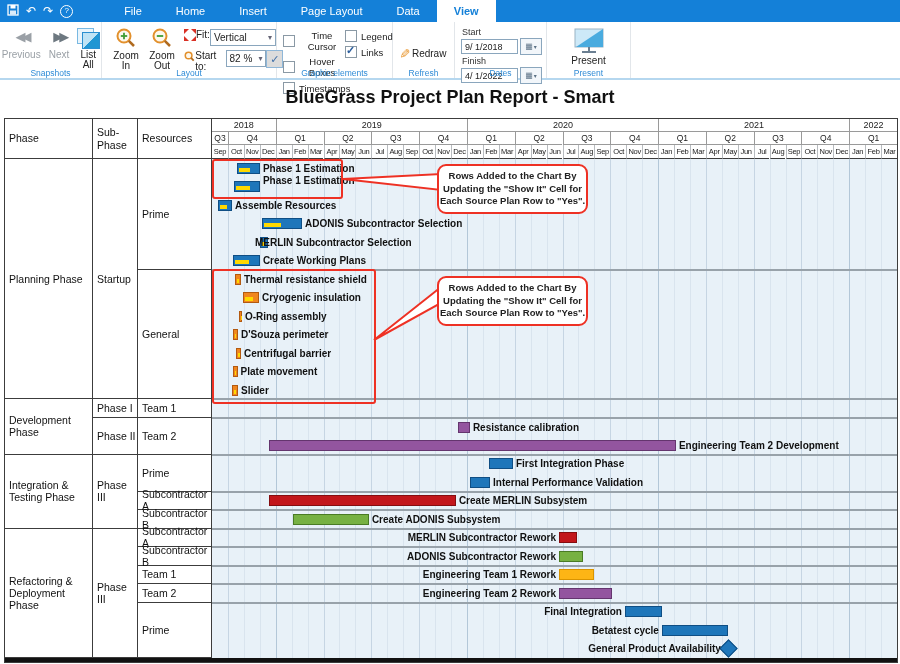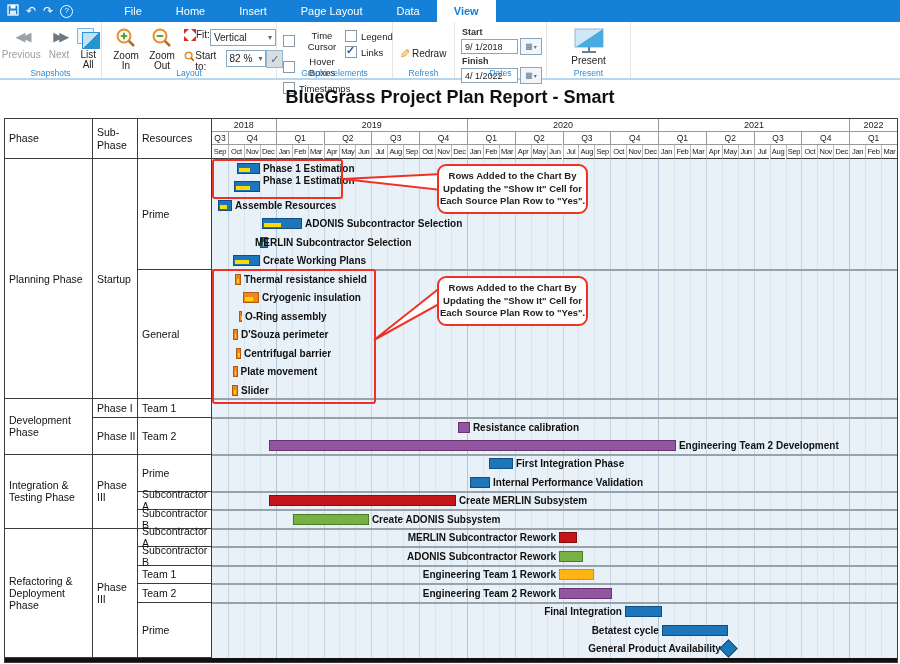--- a/index.html
+++ b/index.html
@@ -36,21 +36,21 @@
       display:flex;align-items:center;justify-content:center;cursor:default;}
   .cbcol{display:flex;flex-direction:column;gap:4px;margin-top:4px;text-align:center;}
   .cbrow{display:flex;align-items:center;gap:4px;font-size:9.5px;color:#222;cursor:default;}
   .cbbox{width:10px;height:10px;border:1px solid #8a99a5;background:#fff;position:relative;flex:none;}
   .cbbox.checked::after{content:"\2713";position:absolute;left:0px;top:-3px;color:#2d5f9e;font-size:11px;font-weight:bold;}
   .datefld{display:flex;align-items:center;gap:2px;}
   .datebox{width:52px;height:13px;border:1px solid #8aa6bd;background:#fff;font-size:9px;color:#222;
       display:flex;align-items:center;padding-left:3px;}
   .calbtn{width:20px;height:15px;border:1px solid #8aa6bd;background:#f2f6fa;font-size:8px;color:#5b7185;
       display:flex;align-items:center;justify-content:center;gap:1px;cursor:default;}
-  .dlab{font-size:9px;color:#333;margin:1px 0 1px 1px;font-weight:bold;}
+  .dlab{font-size:9px;color:#333;margin:1px 0 1px 1px;}
   
   .title{position:absolute;left:0;top:87px;width:900px;text-align:center;font-size:18px;font-weight:bold;color:#111;}
   #gantt{position:absolute;left:4px;top:118px;width:892px;height:543px;border:1px solid #3c3c3c;box-sizing:content-box;}
   .abs{position:absolute;}
   .cell{position:absolute;background:#fff;border-right:1px solid #3c3c3c;border-bottom:1px solid #3c3c3c;
         display:flex;align-items:center;font-size:10.5px;color:#111;box-sizing:border-box;padding-left:4px;line-height:1.15;}
   .hcell{position:absolute;background:#fff;display:flex;align-items:center;justify-content:center;color:#222;
         box-sizing:border-box;border-left:1px solid #b8bcc0;overflow:visible;white-space:nowrap;}
   .bar{position:absolute;box-sizing:border-box;border:1px solid;}
   .prog{position:absolute;left:1px;bottom:1px;height:4px;}

